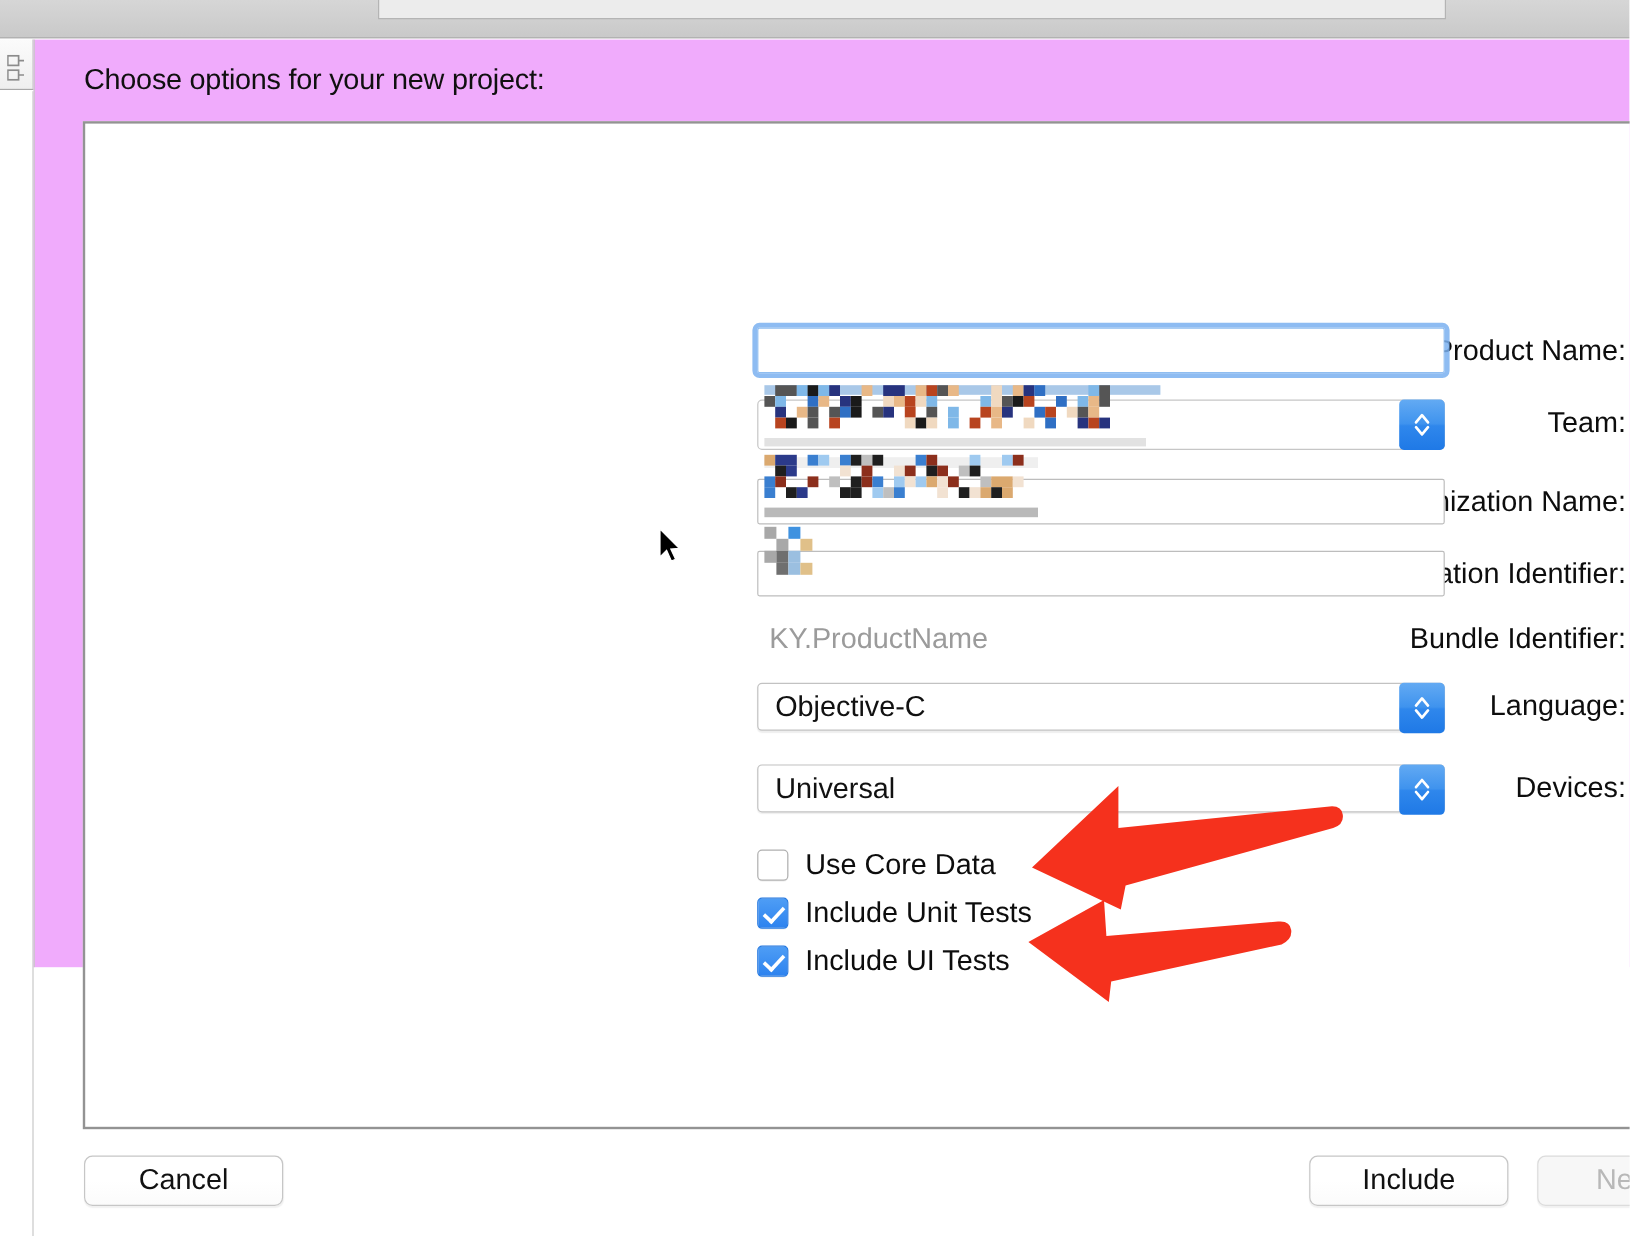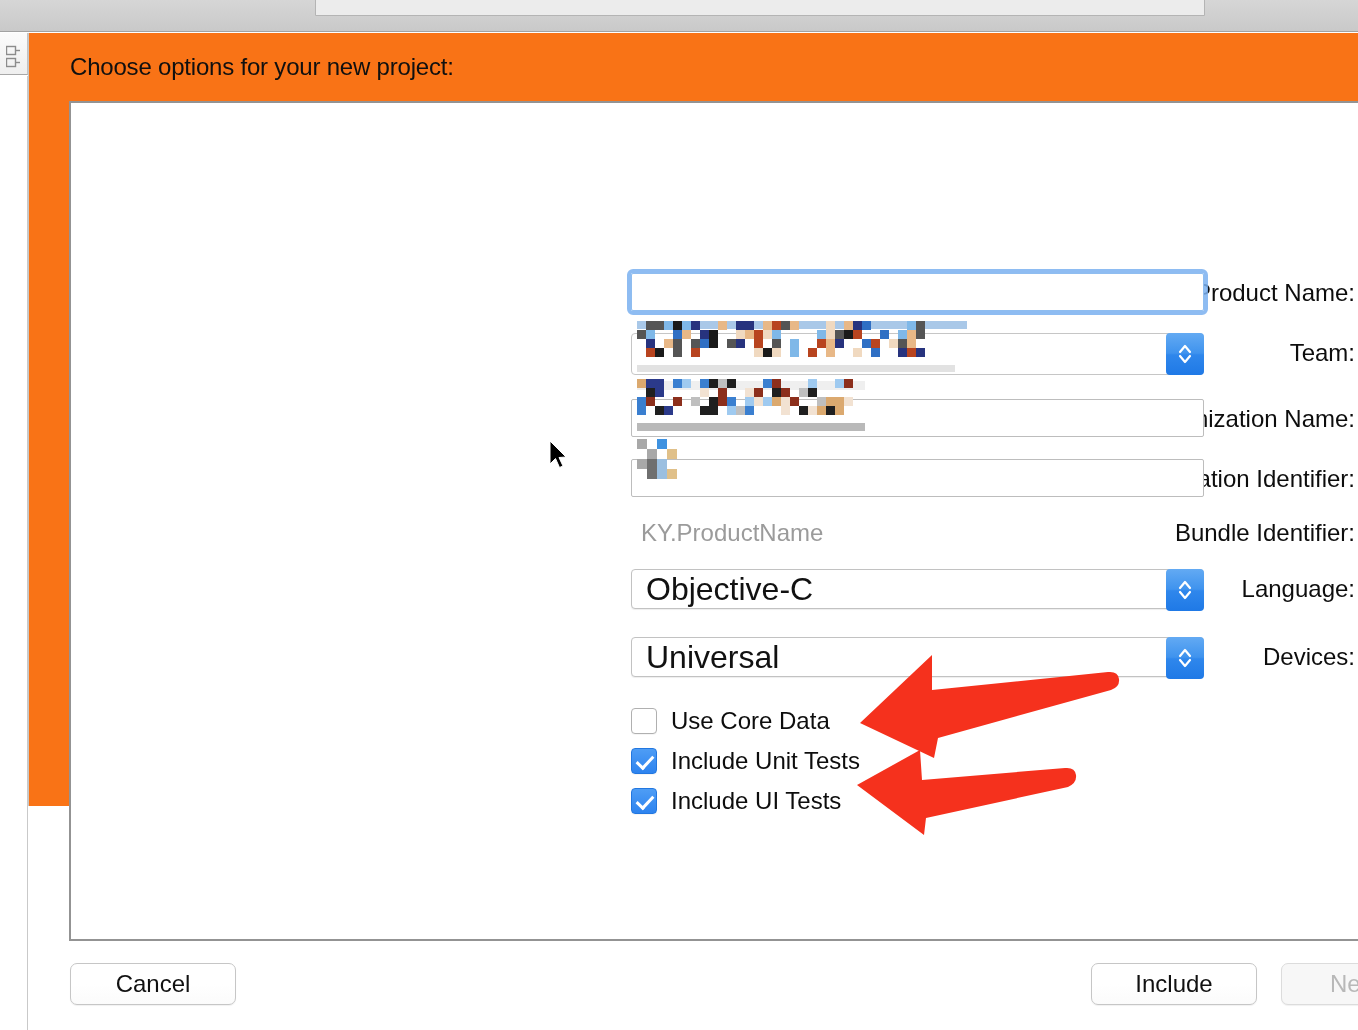--- a/index.html
+++ b/index.html
@@ -65,21 +65,21 @@
     width: 28px; height: 954px;
     background: #ffffff;
     border-right: 1px solid #c9c9c9;
   }
 
   
   .sheet {
     position: absolute;
     left: 28px; top: 33px;
     width: 1330px; height: 773px;
-    background: #f97316;
+    background: #f0abfc;
     border-left: 1px solid #c8c8c8;
   }
 
   .sheet-title {
     position: absolute;
     left: 41px; top: 20px;
     font-size: 24px;
     color: #101010;
     letter-spacing: -0.2px;
     white-space: nowrap;
@@ -157,21 +157,21 @@
     position: relative;
     box-shadow: 0 1px 1px rgba(0,0,0,0.07);
   }
 
   .popup-text {
     position: absolute;
     left: 14px;
     top: 0;
     height: 40px;
     line-height: 39px;
-    font-size: 32px;
+    font-size: 24px;
     color: #111;
     white-space: nowrap;
   }
 
   .stepper {
     position: absolute;
     right: -1px;
     top: -1px;
     width: 38px;
     height: 42px;

